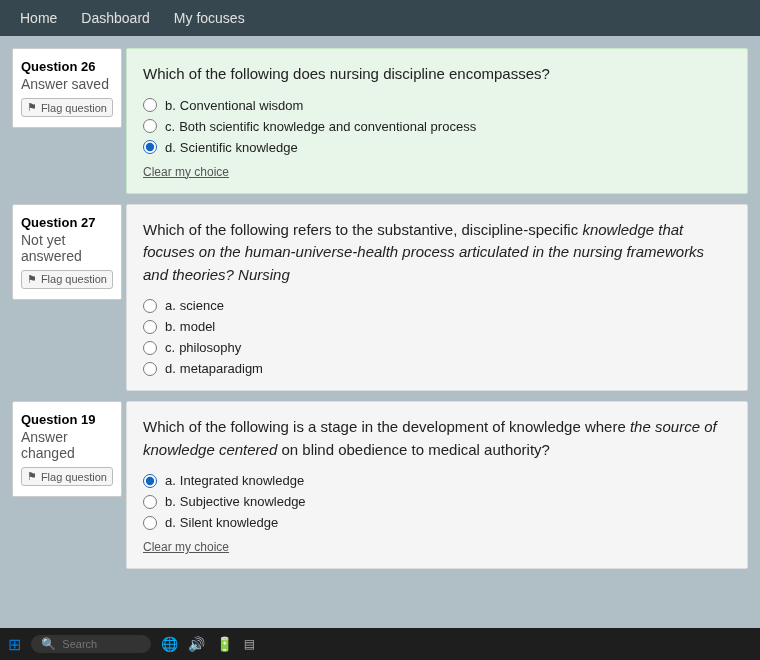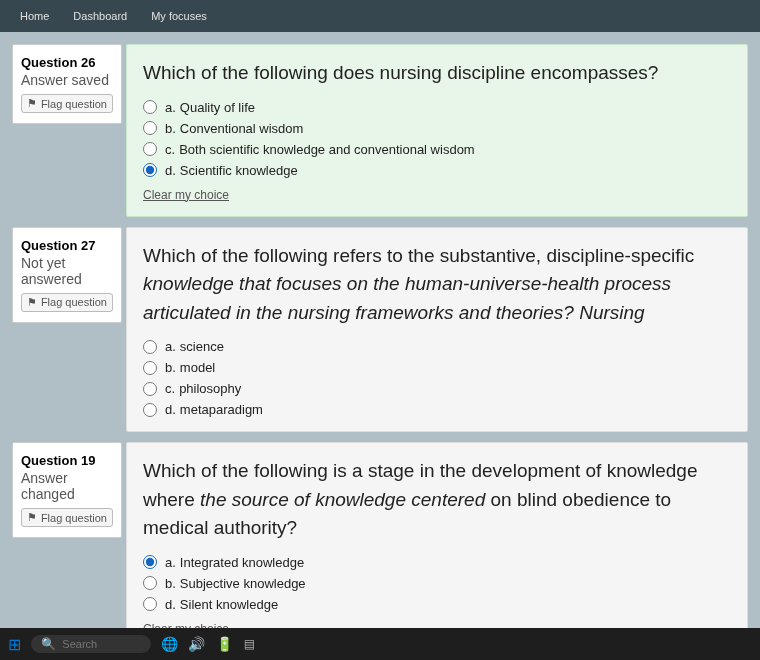--- a/index.html
+++ b/index.html
@@ -14,21 +14,21 @@
     .nav-bar {
       background: #37474f;
       color: #fff;
       padding: 10px 20px;
       display: flex;
       gap: 24px;
       align-items: center;
     }
     .nav-item {
       cursor: pointer;
-      font-size: 11px;
+      font-size: 14px;
       color: #e0e0e0;
     }
     .main-content {
       padding: 12px;
       display: flex;
       flex-direction: column;
       gap: 10px;
     }
     .question-block {
       display: flex;
@@ -81,21 +81,21 @@
     }
     .question-body.unanswered {
       background: #f5f5f5;
       border: 1px solid #ddd;
     }
     .question-body.answer-changed {
       background: #f5f5f5;
       border: 1px solid #ddd;
     }
     .question-text {
-      font-size: 19px;
+      font-size: 15px;
       color: #222;
       margin-bottom: 12px;
       line-height: 1.5;
     }
     .option-list {
       list-style: none;
       display: flex;
       flex-direction: column;
       gap: 6px;
     }
@@ -181,29 +181,25 @@
       <div class="flag-question">
         <span class="flag-icon">⚑</span>
         <span>Flag question</span>
       </div>
     </div>
     <div class="question-body">
       <div class="question-text">Which of the following does nursing discipline encompasses?</div>
       <ul class="option-list">
         <li class="option-item">
           <input type="radio" name="q26" style="">
-          <span class="option-label"><span style="margin-right:4px;">a.</span><span>Quality of life</span></span>
+          <span class="option-label"><span style="margin-right:4px;">b.</span><span>Conventional wisdom</span></span>
         </li>
         <li class="option-item">
           <input type="radio" name="q26" style="">
-          <span class="option-label"><span style="margin-right:4px;">b.</span><span>Conventional wisdom</span></span>
-        </li>
-        <li class="option-item">
-          <input type="radio" name="q26" style="">
-          <span class="option-label"><span style="margin-right:4px;">c.</span><span>Both scientific knowledge and conventional wisdom</span></span>
+          <span class="option-label"><span style="margin-right:4px;">c.</span><span>Both scientific knowledge and conventional process</span></span>
         </li>
         <li class="option-item">
           <input type="radio" name="q26" checked="" style="">
           <span class="option-label"><span style="margin-right:4px;">d.</span><span>Scientific knowledge</span></span>
         </li>
       </ul>
       <span class="clear-choice">Clear my choice</span>
     </div>
   </div>
 

